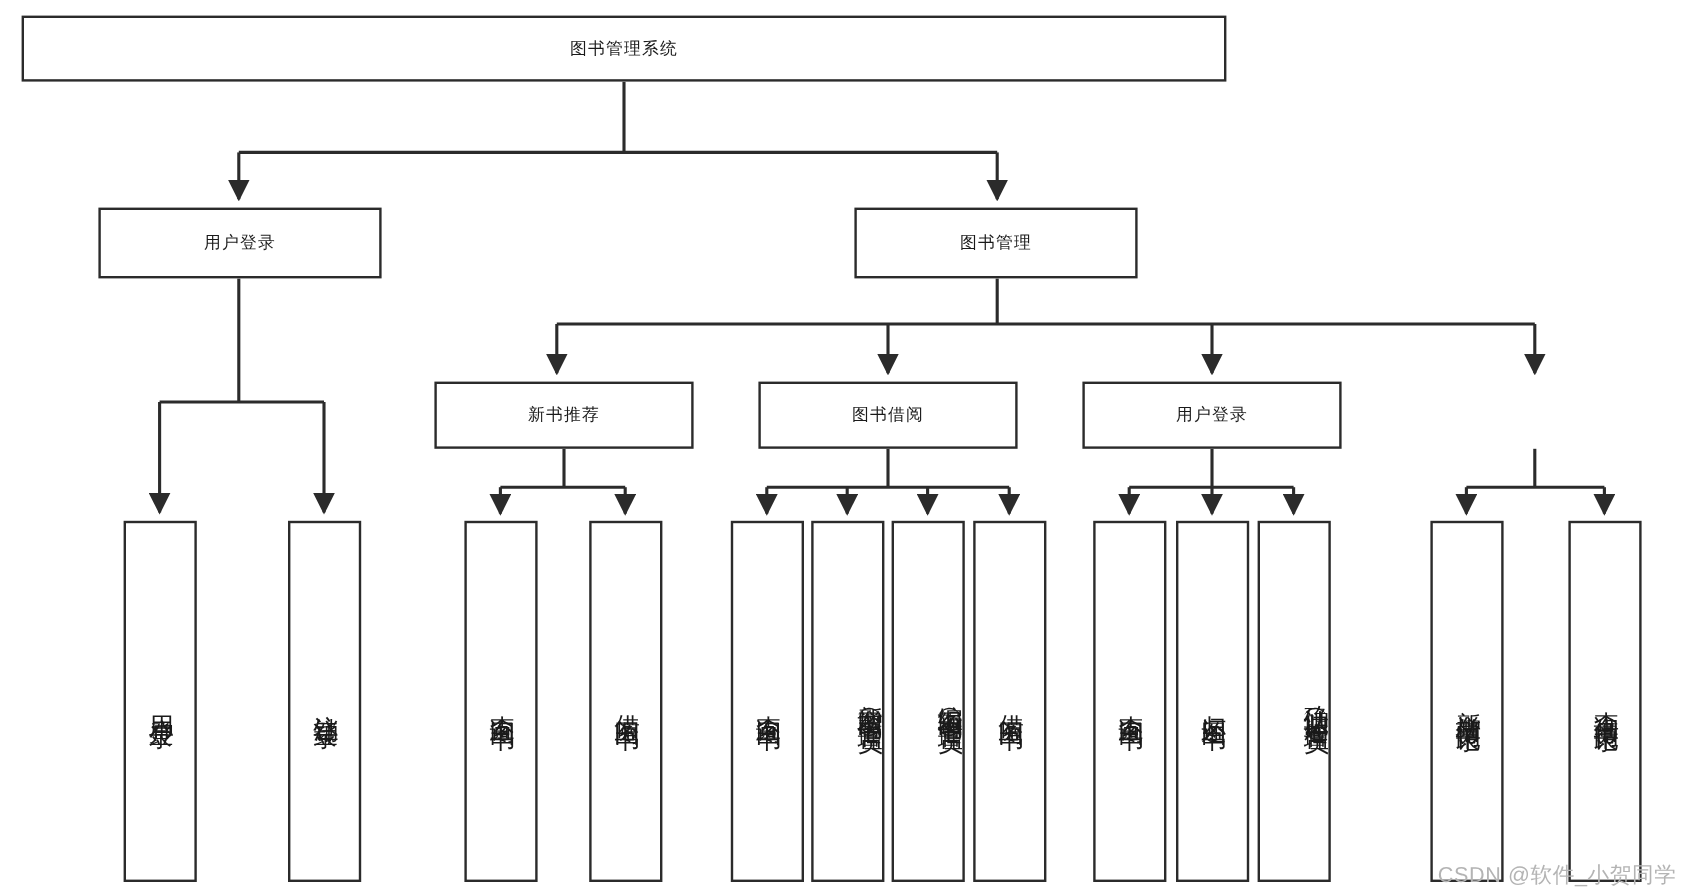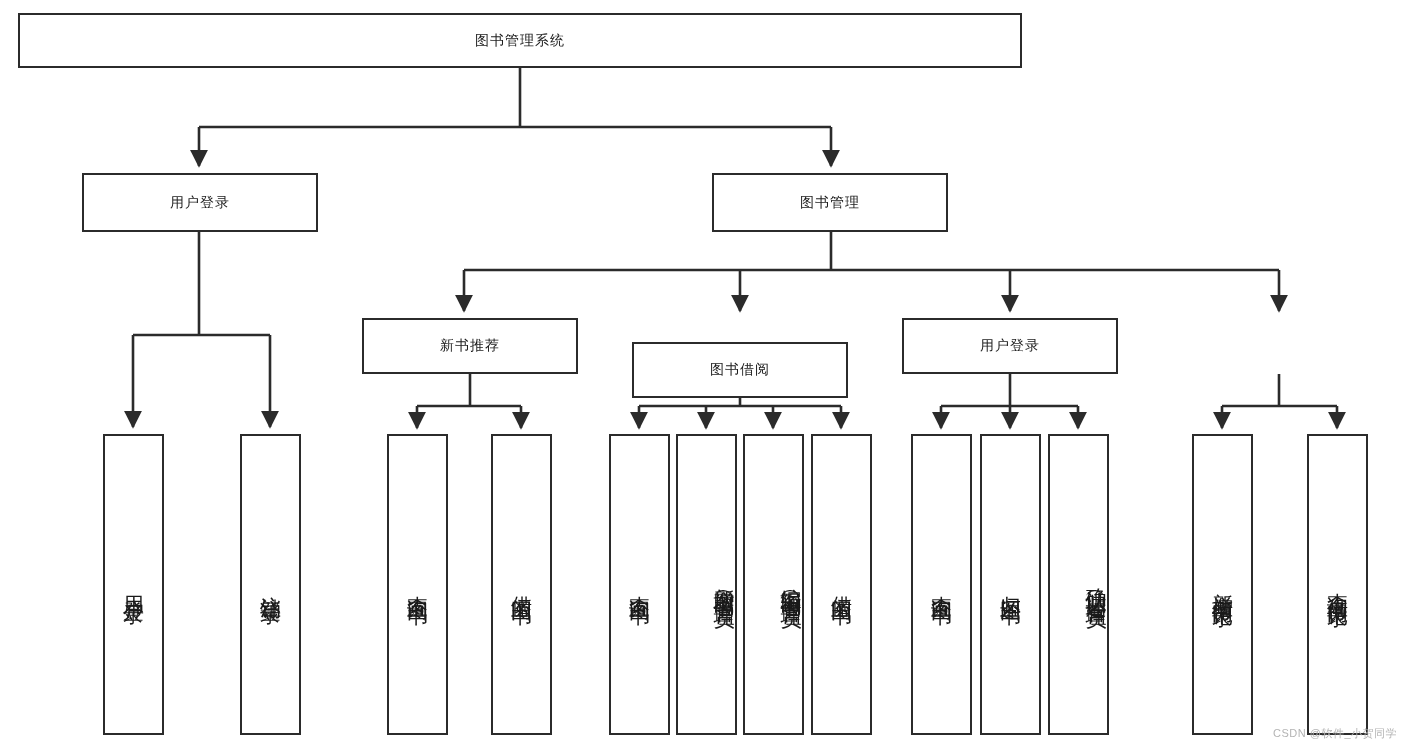--- a/index.html
+++ b/index.html
@@ -53,21 +53,21 @@
     justify-content: center;
   }
   .node.vert.mid-anchor {
     align-items: center;
     justify-content: center;
   }
   #watermark {
     position: absolute;
     right: 8px;
     bottom: 6px;
-    font-size: 11px;
+    font-size: 18px;
     color: #b4b4b4;
     letter-spacing: 0.5px;
     white-space: nowrap;
   }
 </style>
 </head>
 <body>
 
 <div id="canvas">
 
@@ -123,21 +123,21 @@
       <path d="M 1337 406 L 1337 428" marker-end="url(#arrow)"></path>
     </g>
   </svg>
 
   <div class="node horiz" style="left:18px; top:13px; width:1004px; height:55px;">图书管理系统</div>
 
   <div class="node horiz" style="left:82px; top:173px; width:236px; height:59px;">用户登录</div>
   <div class="node horiz" style="left:712px; top:173px; width:236px; height:59px;">图书管理</div>
 
   <div class="node horiz" style="left:362px; top:318px; width:216px; height:56px;">新书推荐</div>
-  <div class="node horiz" style="left:632px; top:318px; width:216px; height:56px;margin-top:24px;">图书借阅</div>
+  <div class="node horiz" style="left:632px; top:318px; width:216px; height:56px;">图书借阅</div>
   <div class="node horiz" style="left:902px; top:318px; width:216px; height:56px;">用户登录</div>
 
   <div class="node vert mid-anchor" style="left:103px; top:434px; width:61px; height:301px;">用户登录</div>
   <div class="node vert mid-anchor" style="left:240px; top:434px; width:61px; height:301px;">注销登录</div>
 
   <div class="node vert mid-anchor" style="left:387px; top:434px; width:61px; height:301px;">查询图书</div>
   <div class="node vert mid-anchor" style="left:491px; top:434px; width:61px; height:301px;">借阅图书</div>
 
   <div class="node vert mid-anchor" style="left:609px; top:434px; width:61px; height:301px;">查询图书</div>
   <div class="node vert top-anchor" style="left:676px; top:434px; width:61px; height:301px;">新增图书（管理员）</div>

